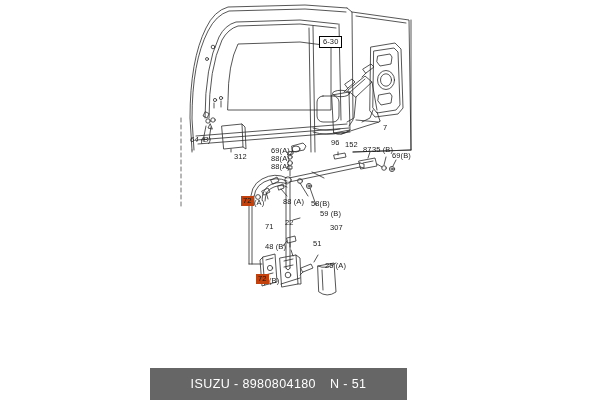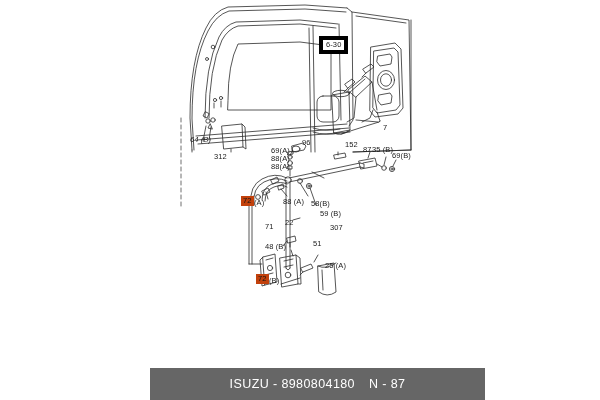--- a/index.html
+++ b/index.html
@@ -31,31 +31,31 @@
     color: #1a1a1a;
     white-space: nowrap;
     letter-spacing: 0.1px;
   }
   .callout.hl {
     background: #c2410c;
     padding: 1px 2px 1px 2px;
     color: #141414;
   }
   .callout.boxed {
-    border: 4px solid #000000;
+    border: 1px solid #000000;
     padding: 1px 3px;
     background: #ffffff;
     font-size: 7.5px;
   }
   
   #caption-bar {
     position: absolute;
     left: 150px;
     top: 368px;
-    width: 335px;
+    width: 257px;
     height: 32px;
     background: #666666;
     display: flex;
     align-items: center;
     justify-content: center;
     gap: 14px;
   }
   #caption-bar .cap-text {
     color: #ffffff;
     font-family: "Liberation Sans", sans-serif;
@@ -289,23 +289,23 @@
 
     </g>
   </svg>
 
   <div class="callout boxed" style="left:319px; top:36px;">6-30</div>
 
   <div class="callout" style="left:383px; top:124px;">7</div>
 
   <div class="callout" style="left:190px; top:136px;font-style:italic;">64 (B)</div>
 
-  <div class="callout" style="left:214px; top:153px;">312</div>
-
-  <div class="callout" style="left:263px; top:139px;padding-left:39px;">96</div>
+  <div class="callout" style="left:234px; top:153px;">312</div>
+
+  <div class="callout" style="left:292px; top:139px;padding-left:39px;">96</div>
 
   <div class="callout" style="left:271px; top:147px;">69(A)</div>
 
   <div class="callout" style="left:271px; top:155px;">88(A)</div>
 
   <div class="callout" style="left:271px; top:163px;">88(A)</div>
 
   <div class="callout" style="left:345px; top:141px;">152</div>
 
   <div class="callout" style="left:363px; top:146px;">87</div>
@@ -335,16 +335,16 @@
   <div class="callout" style="left:313px; top:240px;text-align:right;">51</div>
 
   <div class="callout" style="left:325px; top:262px;">25 (A)</div>
 
   <div class="callout hl" style="left:256px; top:274px;">72</div>
 
   <div class="callout" style="left:269px; top:277px;">(B)</div>
 
   <div id="caption-bar">
     <span class="cap-text">ISUZU - 8980804180</span>
-    <span class="cap-text">N - 87</span>
+    <span class="cap-text">N - 51</span>
   </div>
 
 </div>
 
 </body></html>

